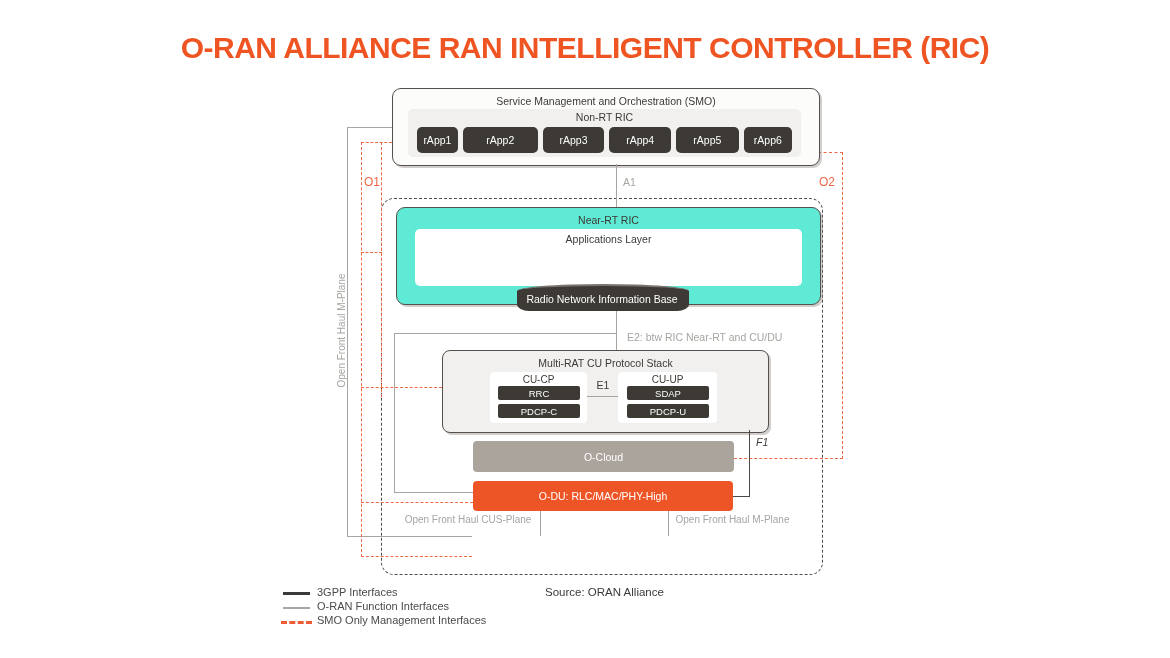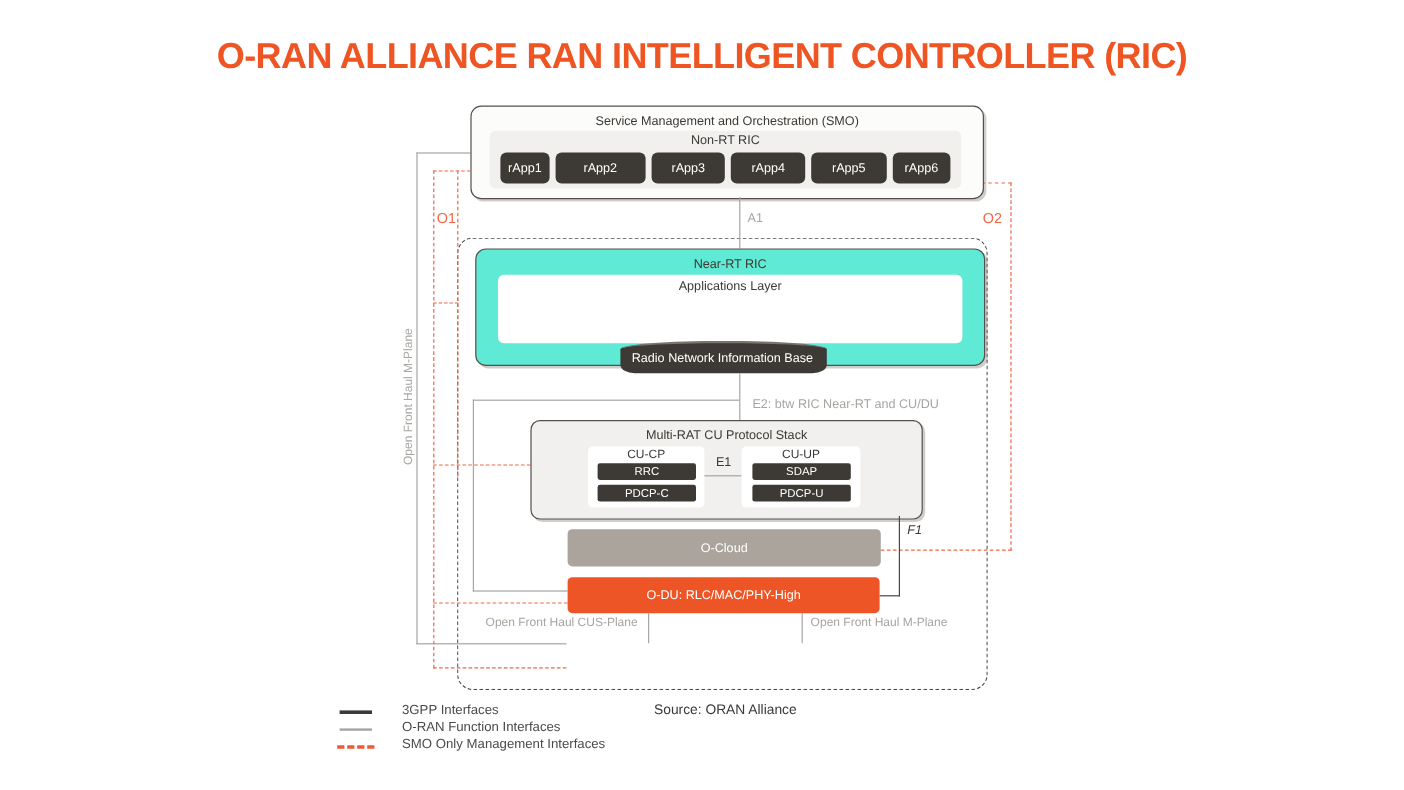--- a/index.html
+++ b/index.html
@@ -27,21 +27,21 @@
   .glbl{position:absolute;color:#A8A5A1;font-size:10.5px;white-space:nowrap;}
   .dlbl{position:absolute;color:#3D3935;font-size:10.5px;white-space:nowrap;}
   .olbl{position:absolute;color:#EE6746;font-size:12px;white-space:nowrap;}
   .node{position:absolute;border-radius:4px;color:#ffffff;font-size:10.5px;
         display:flex;align-items:center;justify-content:center;}
   .orange{background:#EE5526;}
   .gray{background:#ABA49D;}
   .cyl-body{position:absolute;background:#3D3935;border-radius:0 0 12px 12px/0 0 7px 7px;}
   .cyl-top{position:absolute;background:#3D3935;border-radius:50%;border-top:2px solid #7A746E;}
   .cyl-lbl{position:absolute;color:#ffffff;font-size:10.5px;text-align:center;}
-  .legend-lbl{position:absolute;font-size:11px;color:#4A4A4A;white-space:nowrap;margin-left:18px;}
+  .legend-lbl{position:absolute;font-size:11px;color:#4A4A4A;white-space:nowrap;}
   .rot{transform:rotate(-90deg);}
 </style>
 </head>
 <body>
 
 <div id="canvas">
 
   <div class="title">O-RAN ALLIANCE RAN INTELLIGENT CONTROLLER (RIC)</div>
 
   <div class="hl" style="left:347px;top:127px;width:45px;"></div>

